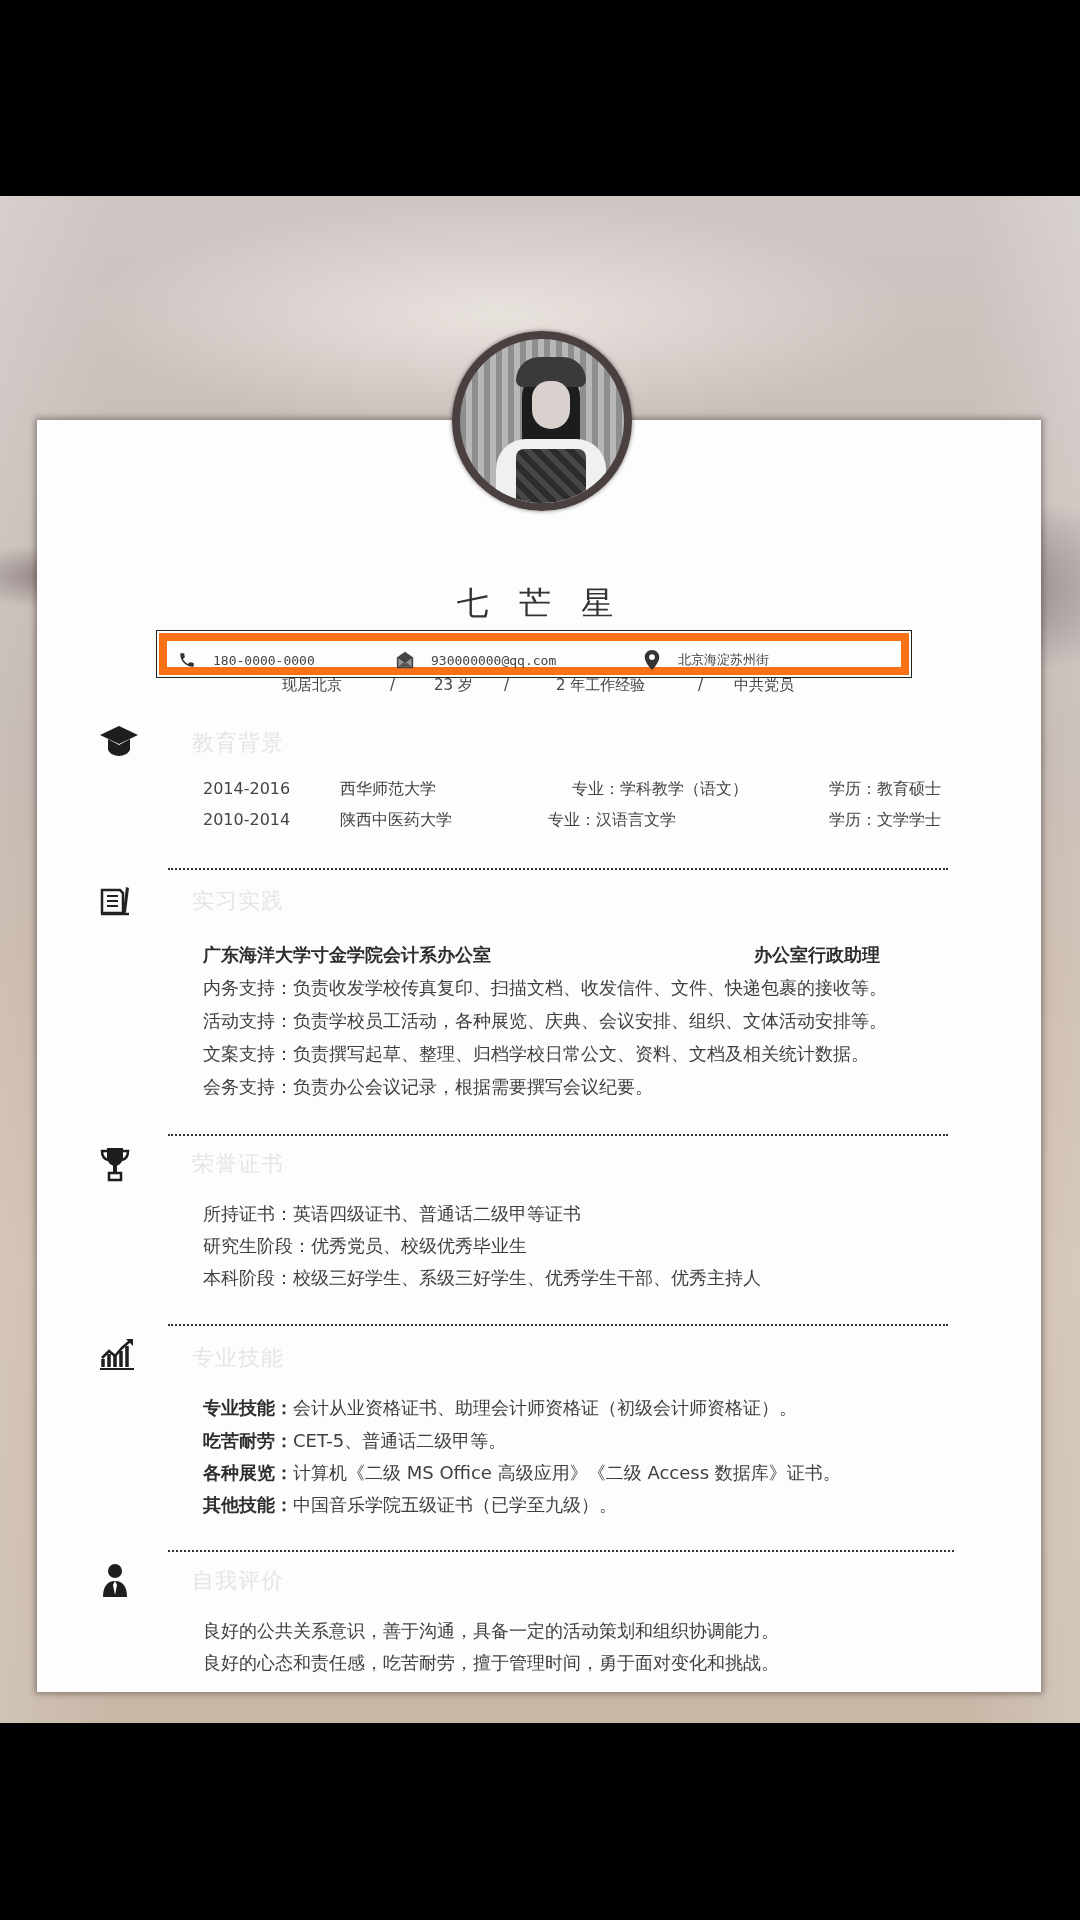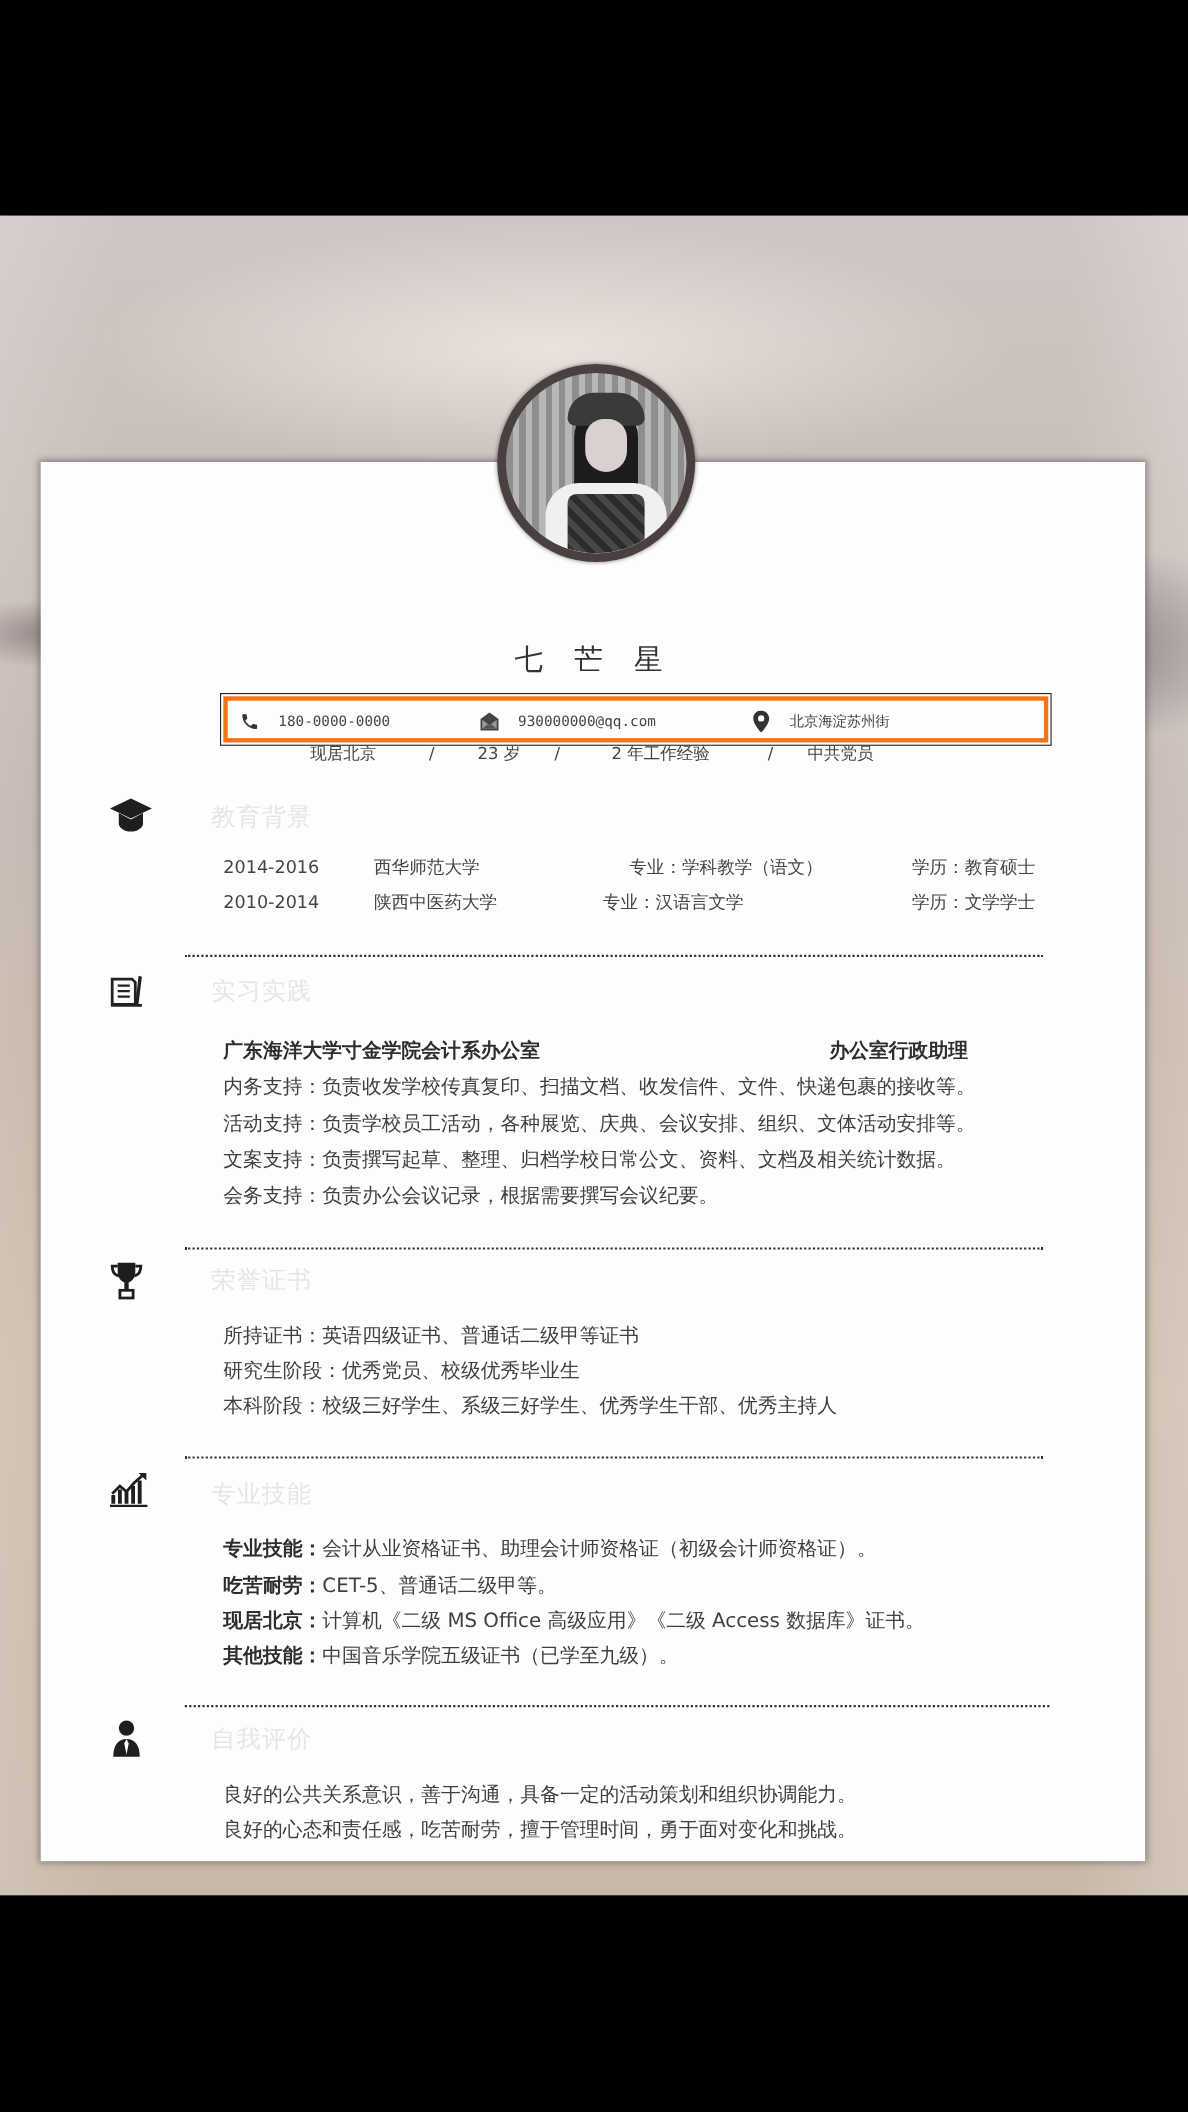--- a/index.html
+++ b/index.html
@@ -36,26 +36,26 @@
   }
   .photo .hair { position:absolute; left:62px; top:30px; width:58px; height:110px; background:#1c1c1c; border-radius:28px 28px 8px 8px; }
   .photo .hat { position:absolute; left:56px; top:18px; width:70px; height:30px; background:#3a3a3a; border-radius:35px 35px 10px 10px; }
   .photo .face { position:absolute; left:72px; top:42px; width:38px; height:48px; background:#d9d1ce; border-radius:18px 18px 20px 20px; }
   .photo .body { position:absolute; left:36px; top:100px; width:110px; height:80px; background:#f0f0f0; border-radius:30px 30px 0 0; }
   .photo .vest { position:absolute; left:56px; top:110px; width:70px; height:70px; background:repeating-linear-gradient(45deg,#2c2c2c 0 6px,#474747 6px 12px); border-radius:8px 8px 0 0; }
 
   .abs { position: absolute; }
   .name {
     left: 0; width: 1080px; top: 582px; text-align: center;
-    font-size: 26px; letter-spacing: 10px; color: #333;
+    font-size: 32px; letter-spacing: 10px; color: #333;
   }
   .contact {
     left: 159px; top: 633px; width: 750px; height: 42px; box-sizing: border-box;
-    border: 4px solid #f97316; outline: 1px solid #222; outline-offset: 2px;
-    font-family: "DejaVu Sans Mono", "Liberation Mono", monospace; font-size: 13px; color: #444; margin-left: 44px;
+    border: 8px solid #f97316; outline: 1px solid #222; outline-offset: 2px;
+    font-family: "DejaVu Sans Mono", "Liberation Mono", monospace; font-size: 13px; color: #444;
   }
   .contact .item { position: absolute; top: 0; height: 38px; display: flex; align-items: center; }
   .contact .ic { width: 20px; height: 20px; display: inline-flex; align-items: center; justify-content: center; margin-right: 16px; }
   .info-row { top: 676px; left: 0; width: 1080px; font-size: 15px; color: #444; }
   .info-row span { position: absolute; top: 0; }
 
   .sec-icon { position: absolute; left: 99px; width: 40px; height: 36px; }
   .sec-title { position: absolute; left: 192px; font-size: 22px; color: #e5e5e5; letter-spacing: 1px; }
   .divider { position: absolute; left: 168px; width: 780px; height: 0; border-top: 2px dotted #333; }
   .line { position: absolute; left: 203px; font-size: 18px; color: #3f3f3f; white-space: nowrap; }
@@ -173,21 +173,21 @@
   <svg width="38" height="34" viewBox="0 0 38 34">
       <path d="M4 30V22M10 30V17M16 30V19M22 30V14M28 30V9" stroke="#1e1e1e" stroke-width="3.5"></path>
       <path d="M3 21l7-7 6 5 7-8 8-7" fill="none" stroke="#1e1e1e" stroke-width="2.5"></path>
       <path d="M27 2h7v7z" fill="#1e1e1e"></path>
       <path d="M1 32h34" stroke="#1e1e1e" stroke-width="2"></path>
     </svg>
 </div>
 <div class="sec-title" style="top:1343px;">专业技能</div>
 <div class="line" style="top:1396px;"><b>专业技能：</b><span>会计从业资格证书、助理会计师资格证（初级会计师资格证）。</span></div>
 <div class="line" style="top:1429px;"><b>吃苦耐劳：</b><span>CET-5、普通话二级甲等。</span></div>
-<div class="line" style="top:1461px;"><b>现居北京：</b><span>计算机《二级 MS Office 高级应用》《二级 Access 数据库》证书。</span></div>
+<div class="line" style="top:1461px;"><b>各种展览：</b><span>计算机《二级 MS Office 高级应用》《二级 Access 数据库》证书。</span></div>
 <div class="line" style="top:1493px;"><b>其他技能：</b><span>中国音乐学院五级证书（已学至九级）。</span></div>
 <div class="divider" style="top:1550px;left:168px;width:786px;"></div>
 
 <div class="sec-icon" style="top:1563px;left:101px;">
   <svg width="28" height="36" viewBox="0 0 28 36">
       <circle cx="14" cy="8" r="7" fill="#1e1e1e"></circle>
       <path d="M2 34c0-10 4-16 12-16s12 6 12 16z" fill="#1e1e1e"></path>
       <path d="M14 18l-2 4 2 10 2-10z" fill="#fff"></path>
     </svg>
 </div>

